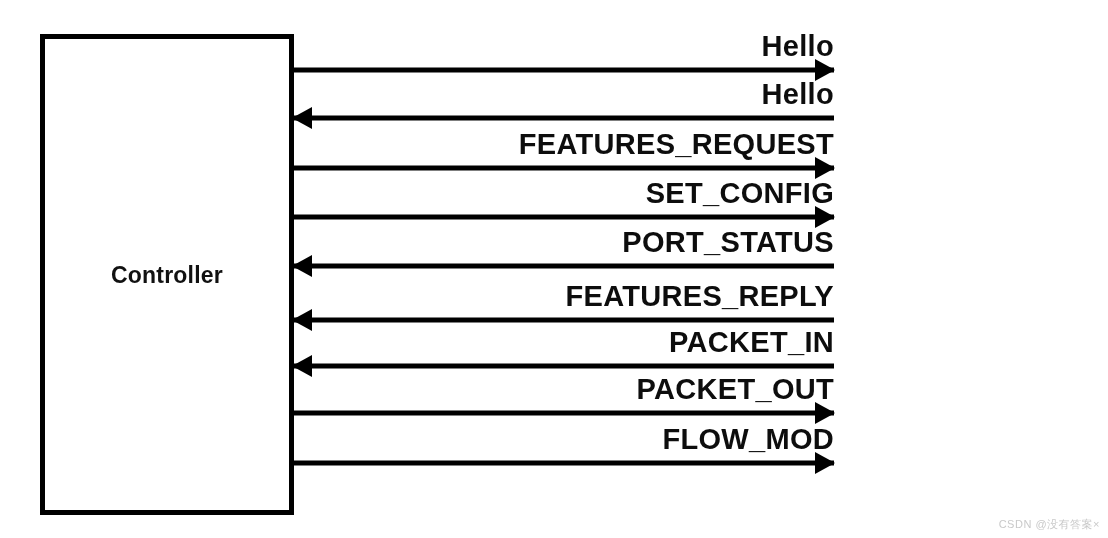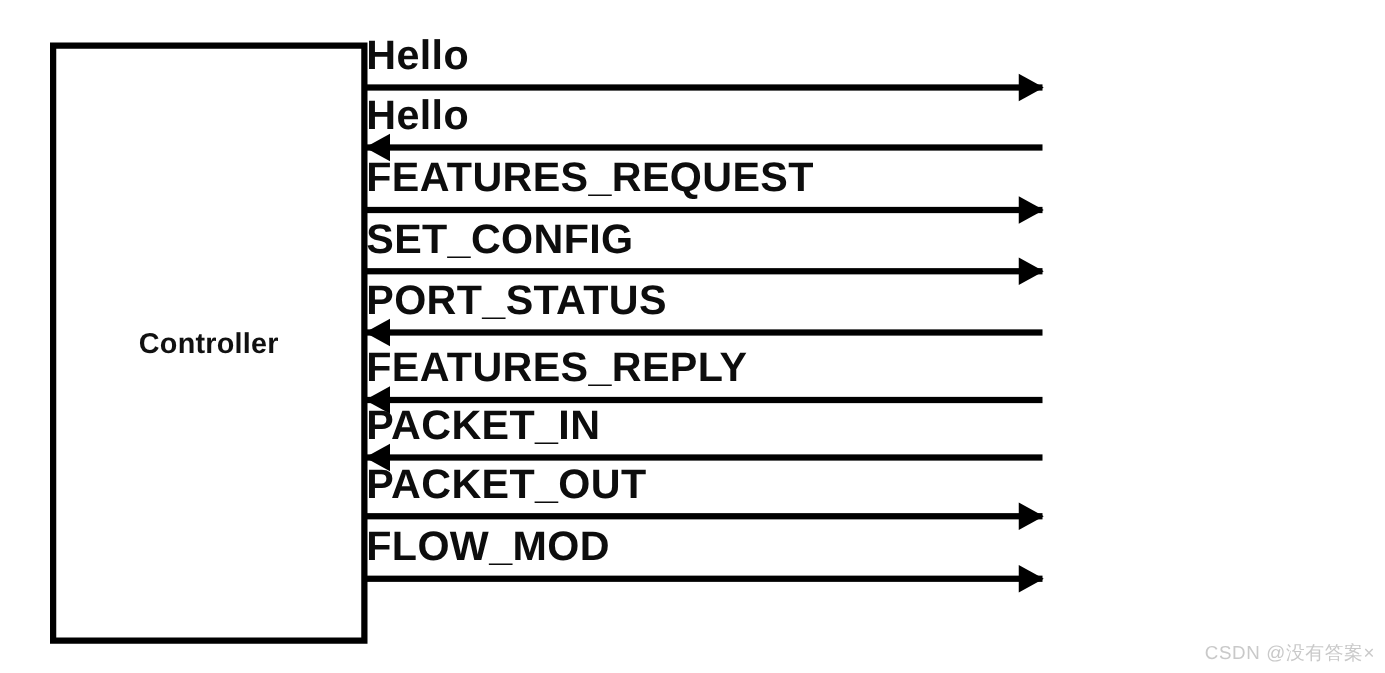--- a/index.html
+++ b/index.html
@@ -88,34 +88,34 @@
     left: -1px;
     border-right: 20px solid #000000;
   }
 
   
   .msg-label {
     position: absolute;
     left: 0;
     right: 0;
     bottom: 7px;
-    text-align: left;
-    font-size: 33px;
+    text-align: right;
+    font-size: 29px;
     font-weight: bold;
     color: #0d0d0d;
     white-space: nowrap;
     letter-spacing: 0.3px;
   }
 
   
   #watermark {
     position: absolute;
     right: 8px;
     bottom: 6px;
-    font-size: 15px;
+    font-size: 11px;
     color: #c9c9c9;
     white-space: nowrap;
     letter-spacing: 0.5px;
     pointer-events: none;
   }
 </style>
 </head>
 <body>
 
 <div id="diagram">

